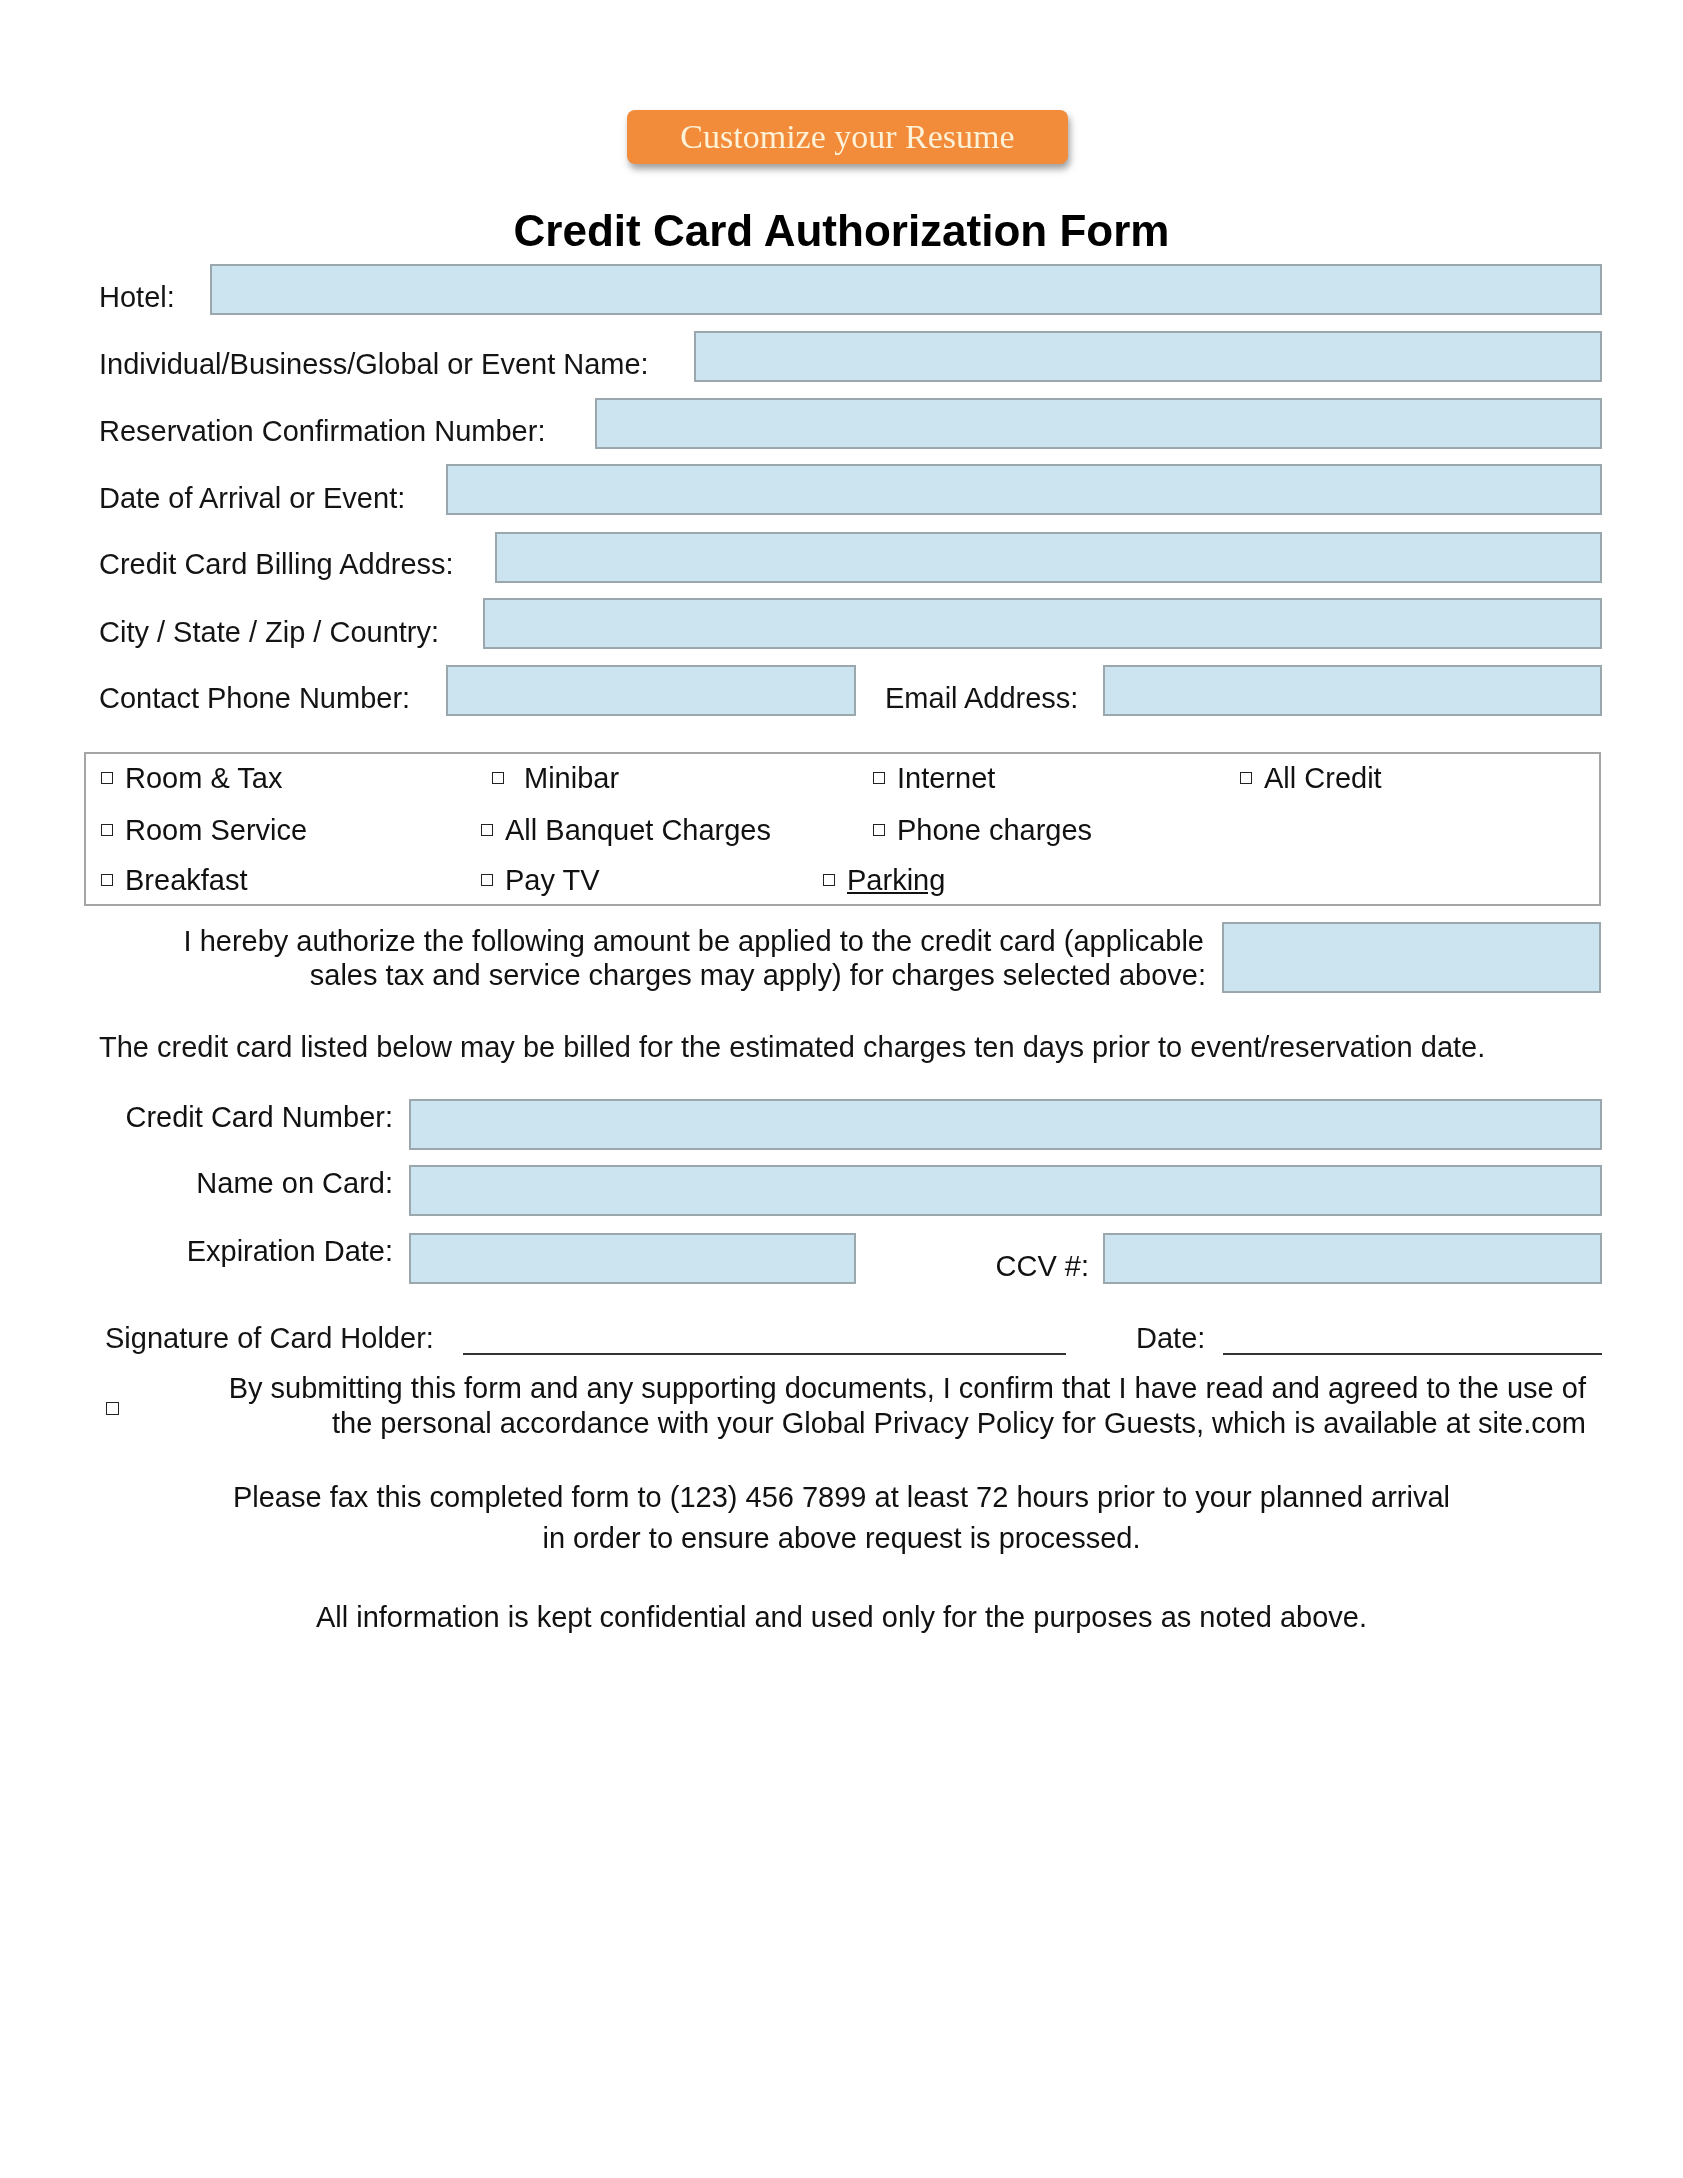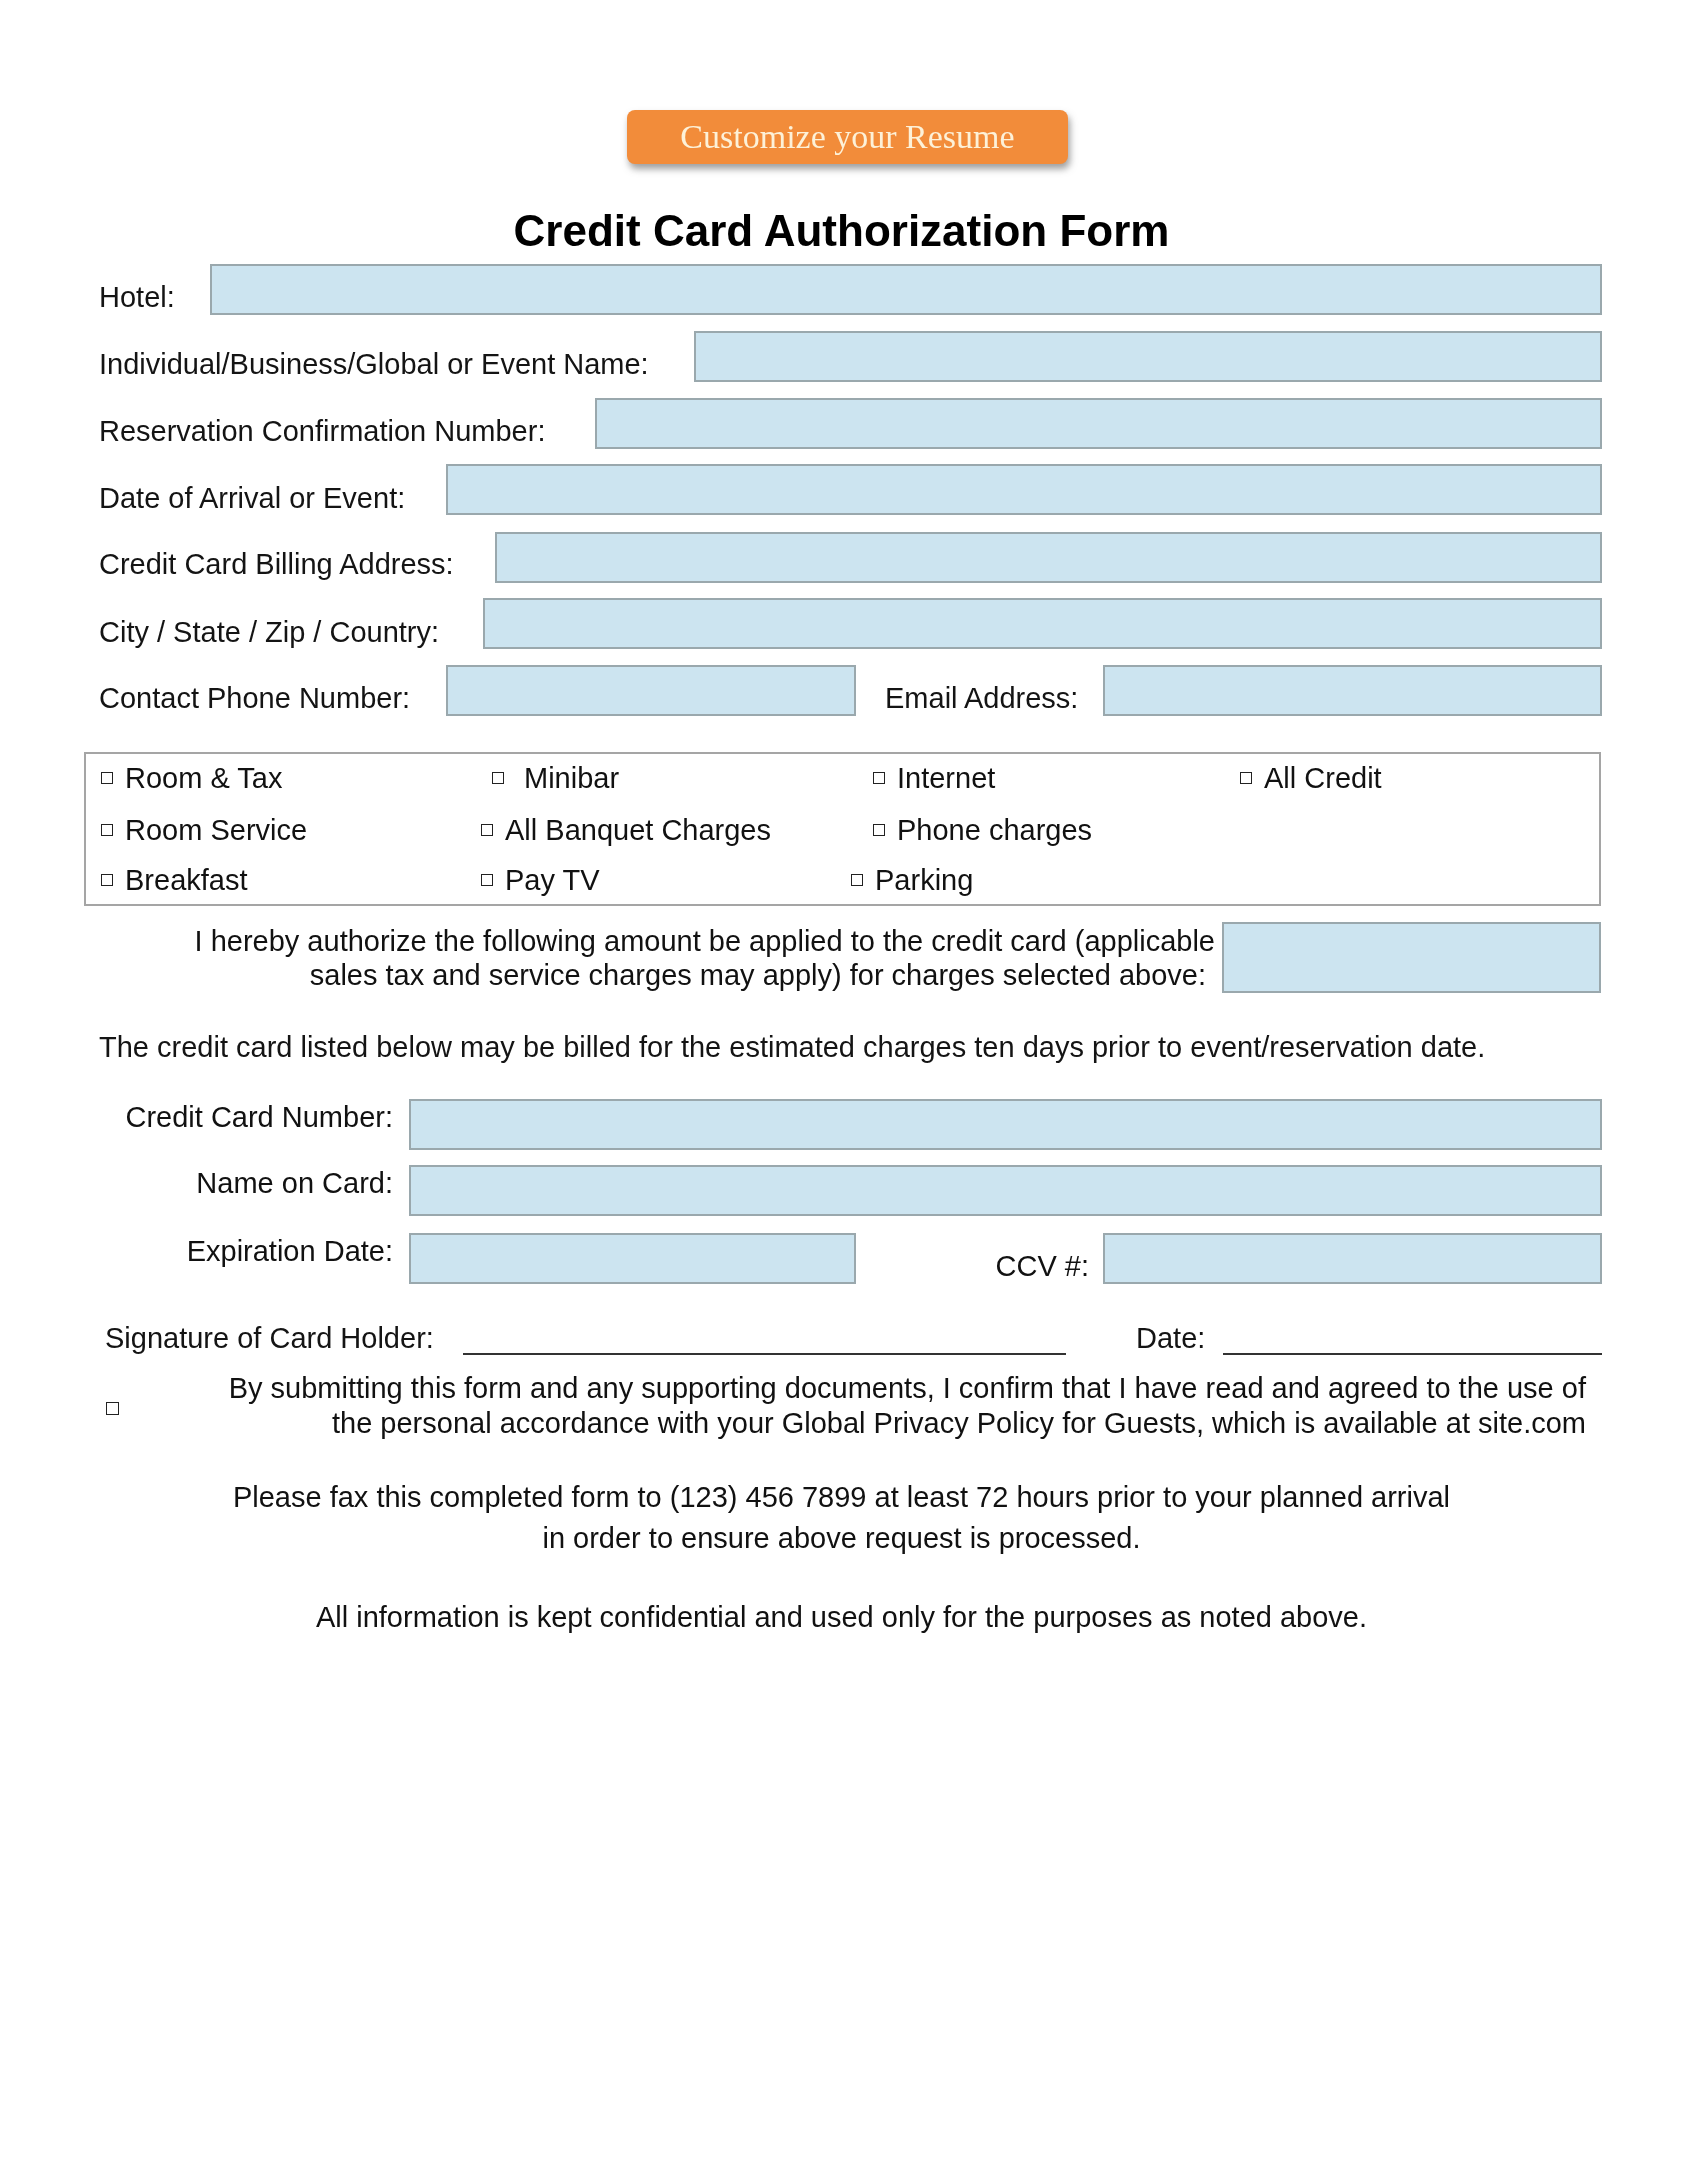--- a/index.html
+++ b/index.html
@@ -85,26 +85,26 @@
 </div>
 
 <div class="chk" style="left:101px; top:863px;">
   <span class="box"></span>
     <span>Breakfast</span>
 </div>
 <div class="chk" style="left:481px; top:863px;">
   <span class="box"></span>
     <span>Pay TV</span>
 </div>
-<div class="chk" style="left:851px; top:863px;">
+<div class="chk" style="left:823px; top:863px;text-decoration:underline;">
   <span class="box"></span>
     <span>Parking</span>
 </div>
 
-<div class="rtext" style="right:468px; top:924px;margin-left:34px;">I hereby authorize the following amount be applied to the credit card (applicable</div>
+<div class="rtext" style="right:479px; top:924px;margin-left:34px;">I hereby authorize the following amount be applied to the credit card (applicable</div>
 <div class="rtext" style="right:477px; top:958px;">sales tax and service charges may apply) for charges selected above:</div>
 <div class="field" style="left:1222px; top:922px; width:379px; height:71px;"></div>
 
 <div class="lbl" style="left:99px; top:1030px;">The credit card listed below may be billed for the estimated charges ten days prior to event/reservation date.</div>
 
 <div class="rtext" style="right:1290px; top:1100px;">Credit Card Number:</div>
 <div class="field" style="left:409px; top:1099px; width:1193px; height:51px;"></div>
 
 <div class="rtext" style="right:1290px; top:1166px;">Name on Card:</div>
 <div class="field" style="left:409px; top:1165px; width:1193px; height:51px;"></div>

